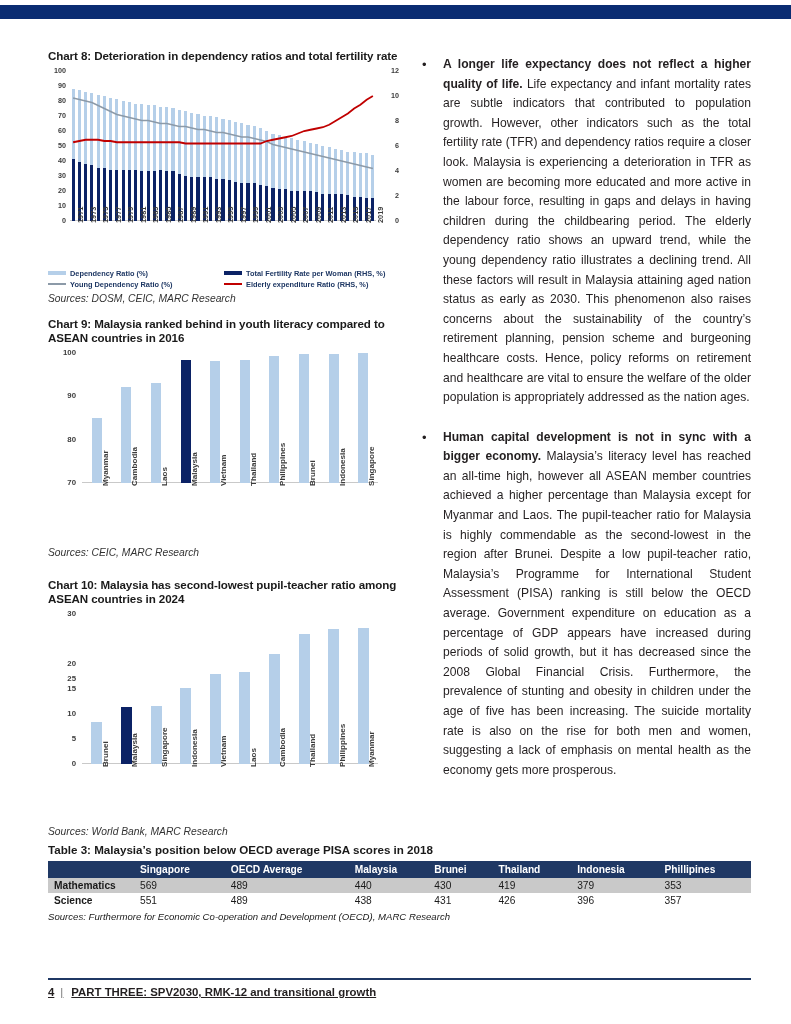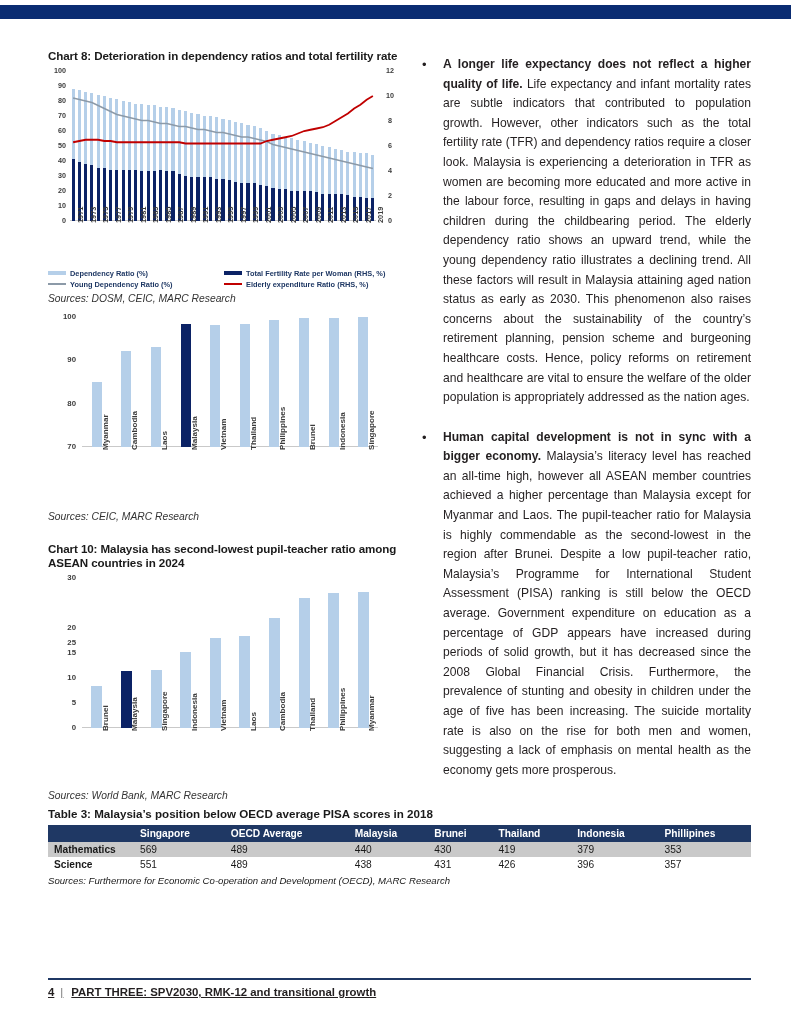--- a/index.html
+++ b/index.html
@@ -29,21 +29,21 @@
     font-style: italic; font-size: 10.3px; color: #333; margin-top: 4px;
   }
 
   
   .chart { position: relative; }
   .plot { position: relative; }
   .axis-lbl {
     position:absolute; font-size:7.2px; color:#3b3b3b;
     text-align:right; line-height:7px; font-weight:bold;
   }
-  .axis-lbl.r { text-align:center; }
+  .axis-lbl.r { text-align:right; }
   .baseline { position:absolute; left:0; right:0; border-bottom:1px solid #c9c9c9; }
   .bar { position:absolute; bottom:0; background:#b5cfe9; }
   .xtick {
     position:absolute; font-size:7.4px; color:#3b3b3b; font-weight:bold;
     transform-origin: left top; transform: rotate(-90deg);
     white-space: nowrap;
   }
   .xtick9 { font-size:8.1px; }
 
   
@@ -260,20 +260,21 @@
             </div>
             <div class="lg">
               <span class="swatch line" style="background:#c00000;"></span>
               <span>Elderly expenditure Ratio (RHS, %)</span>
             </div>
           </div>
         <div class="sources">Sources: DOSM, CEIC, MARC Research</div>
       </div>
 
       <div class="chart" style="margin-top:13px;">
+        <div class="chart-title">Chart 9: Malaysia ranked behind in youth literacy compared to ASEAN countries in 2016</div>
         <div class="plot" id="c9-plot" style="height:130px; margin-left:34px; margin-right:22px; position:relative;">
             <div class="axis-lbl" style="left:-30px; width:24px; top:126.4px; font-size:7.8px;">70</div>
             <div class="axis-lbl" style="left:-30px; width:24px; top:83.06666666666668px; font-size:7.8px;">80</div>
             <div class="axis-lbl" style="left:-30px; width:24px; top:39.73333333333334px; font-size:7.8px;">90</div>
             <div class="axis-lbl" style="left:-30px; width:24px; top:-3.6px; font-size:7.8px;">100</div>
             <div class="baseline" style="bottom:0;"></div>
             <div class="bar" style="left:9.8px; width:10px; height:65px; background:#b5cfe9;"></div>
             <div class="bar" style="left:39.400000000000006px; width:10px; height:95.33333333333333px; background:#b5cfe9;"></div>
             <div class="bar" style="left:69px; width:10px; height:99.66666666666667px; background:#b5cfe9;"></div>
             <div class="bar" style="left:98.60000000000001px; width:10px; height:122.2px; background:#0b2265;"></div>

